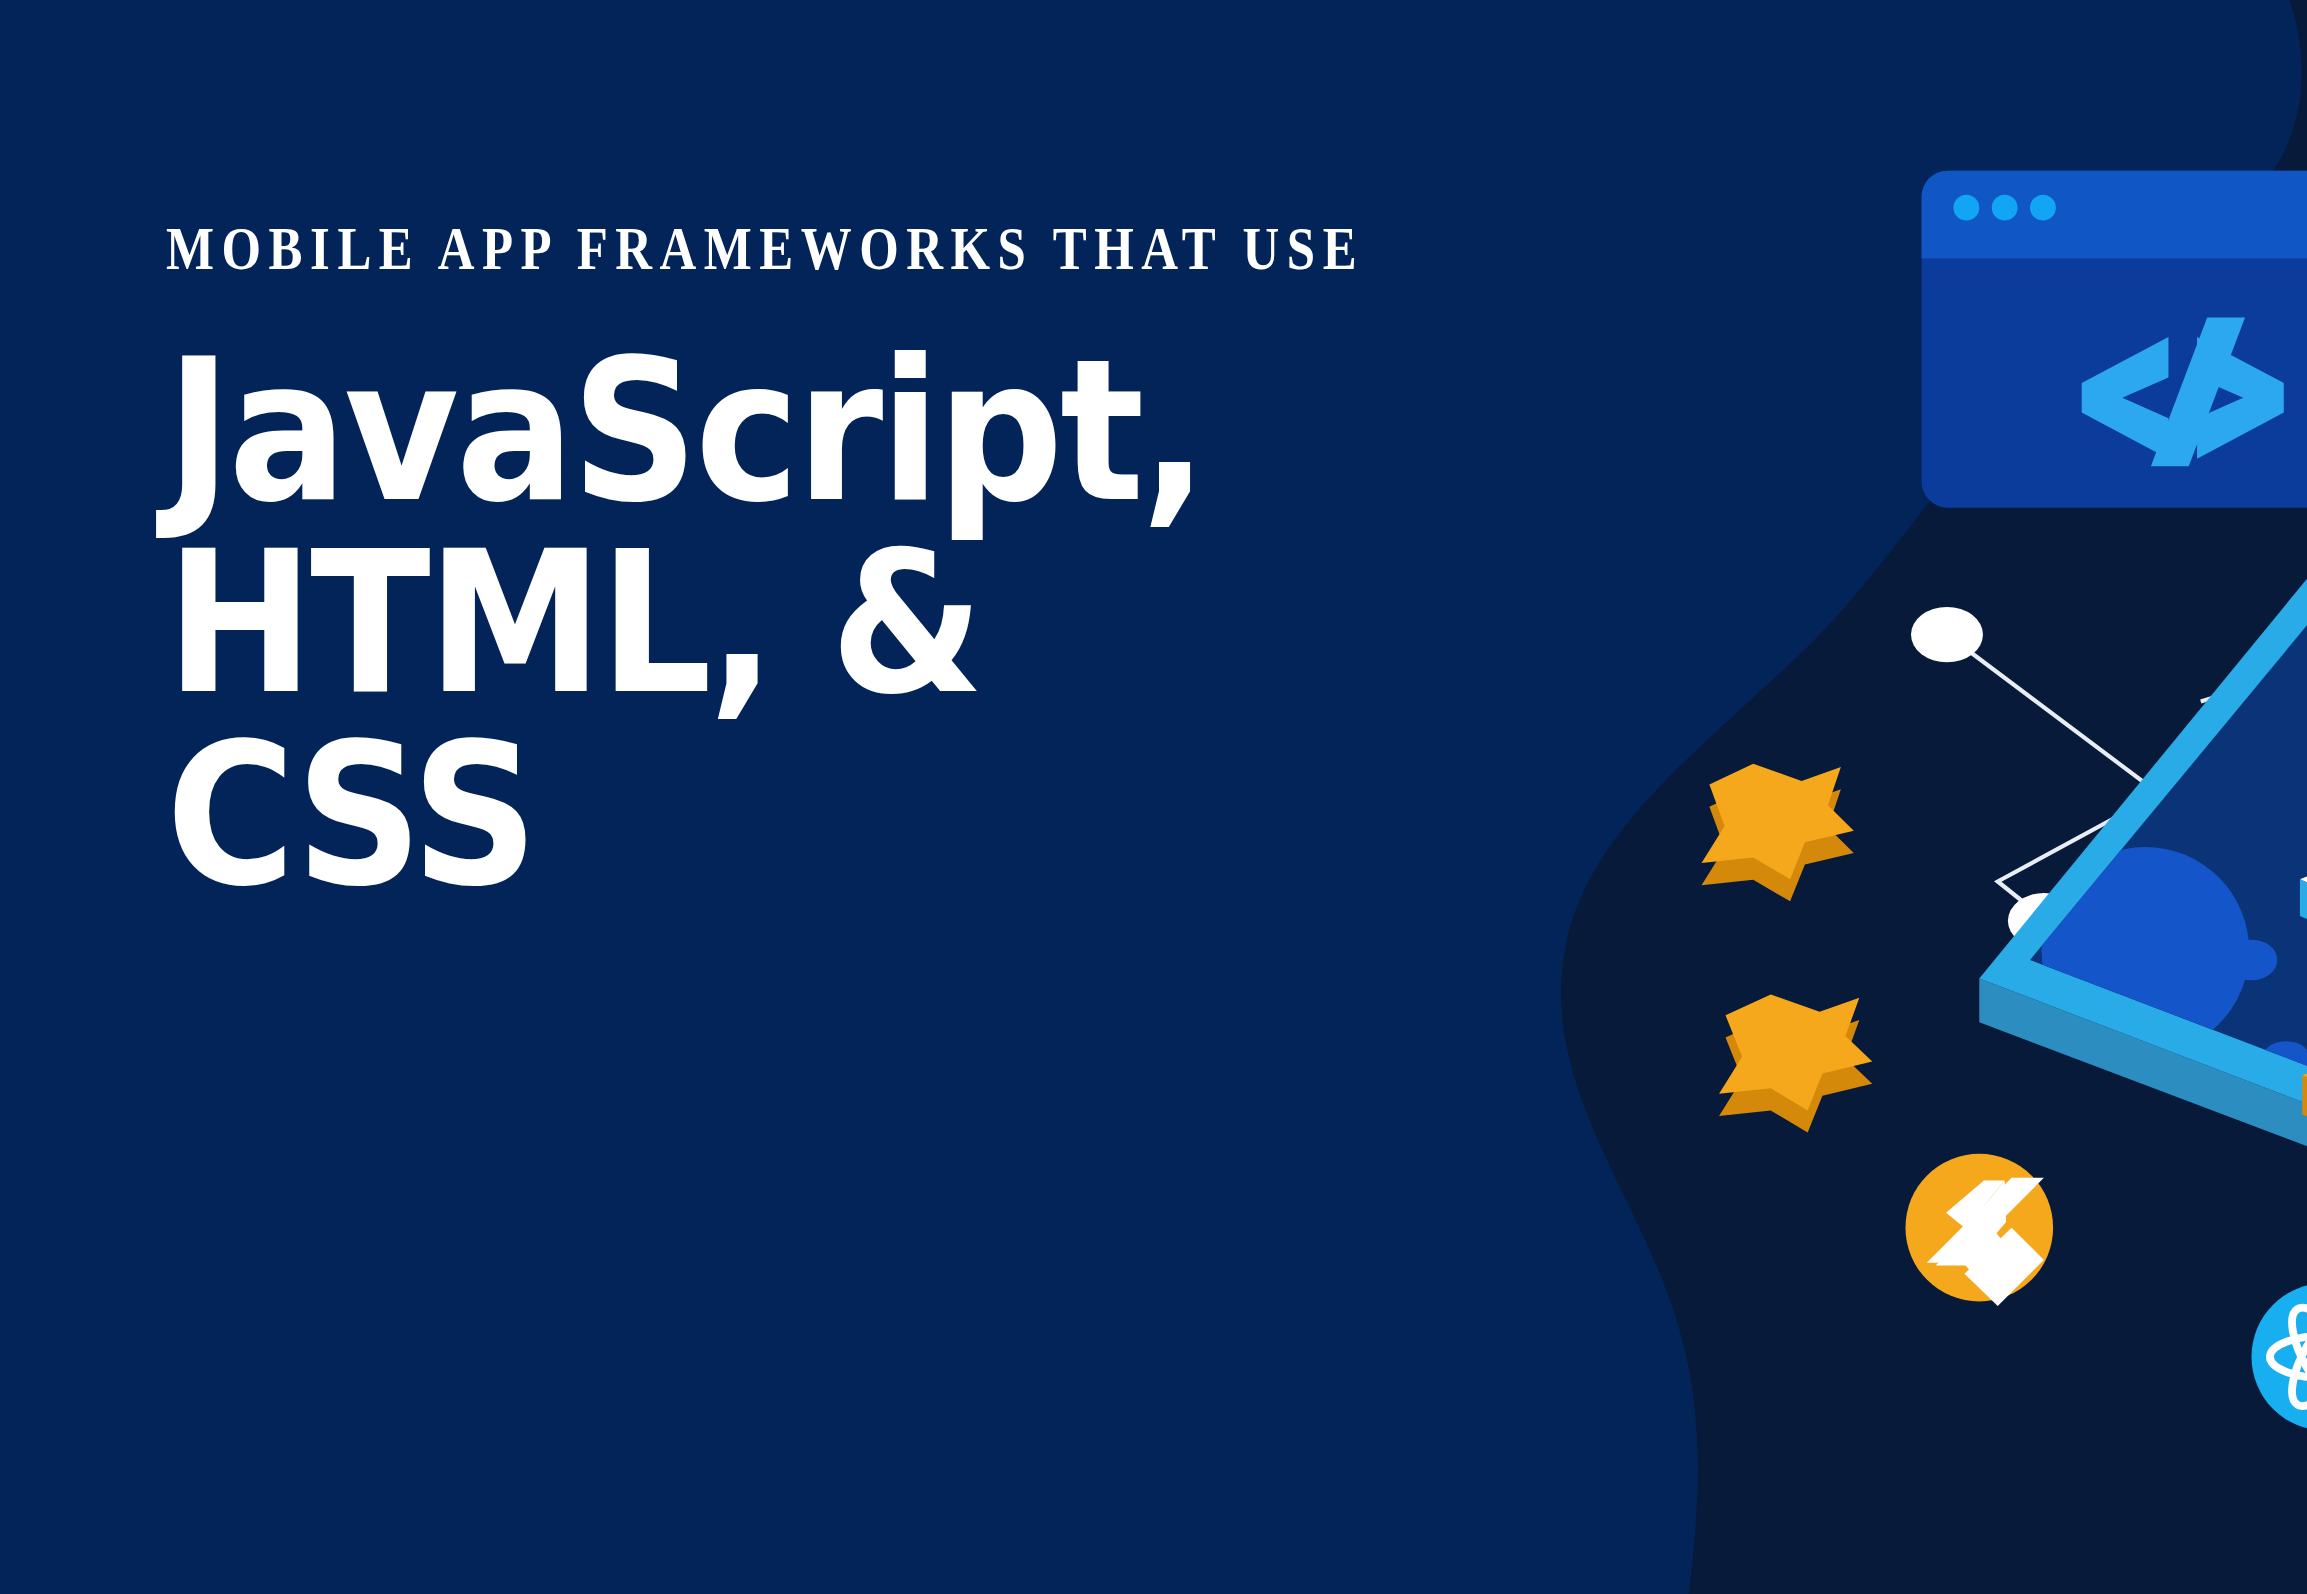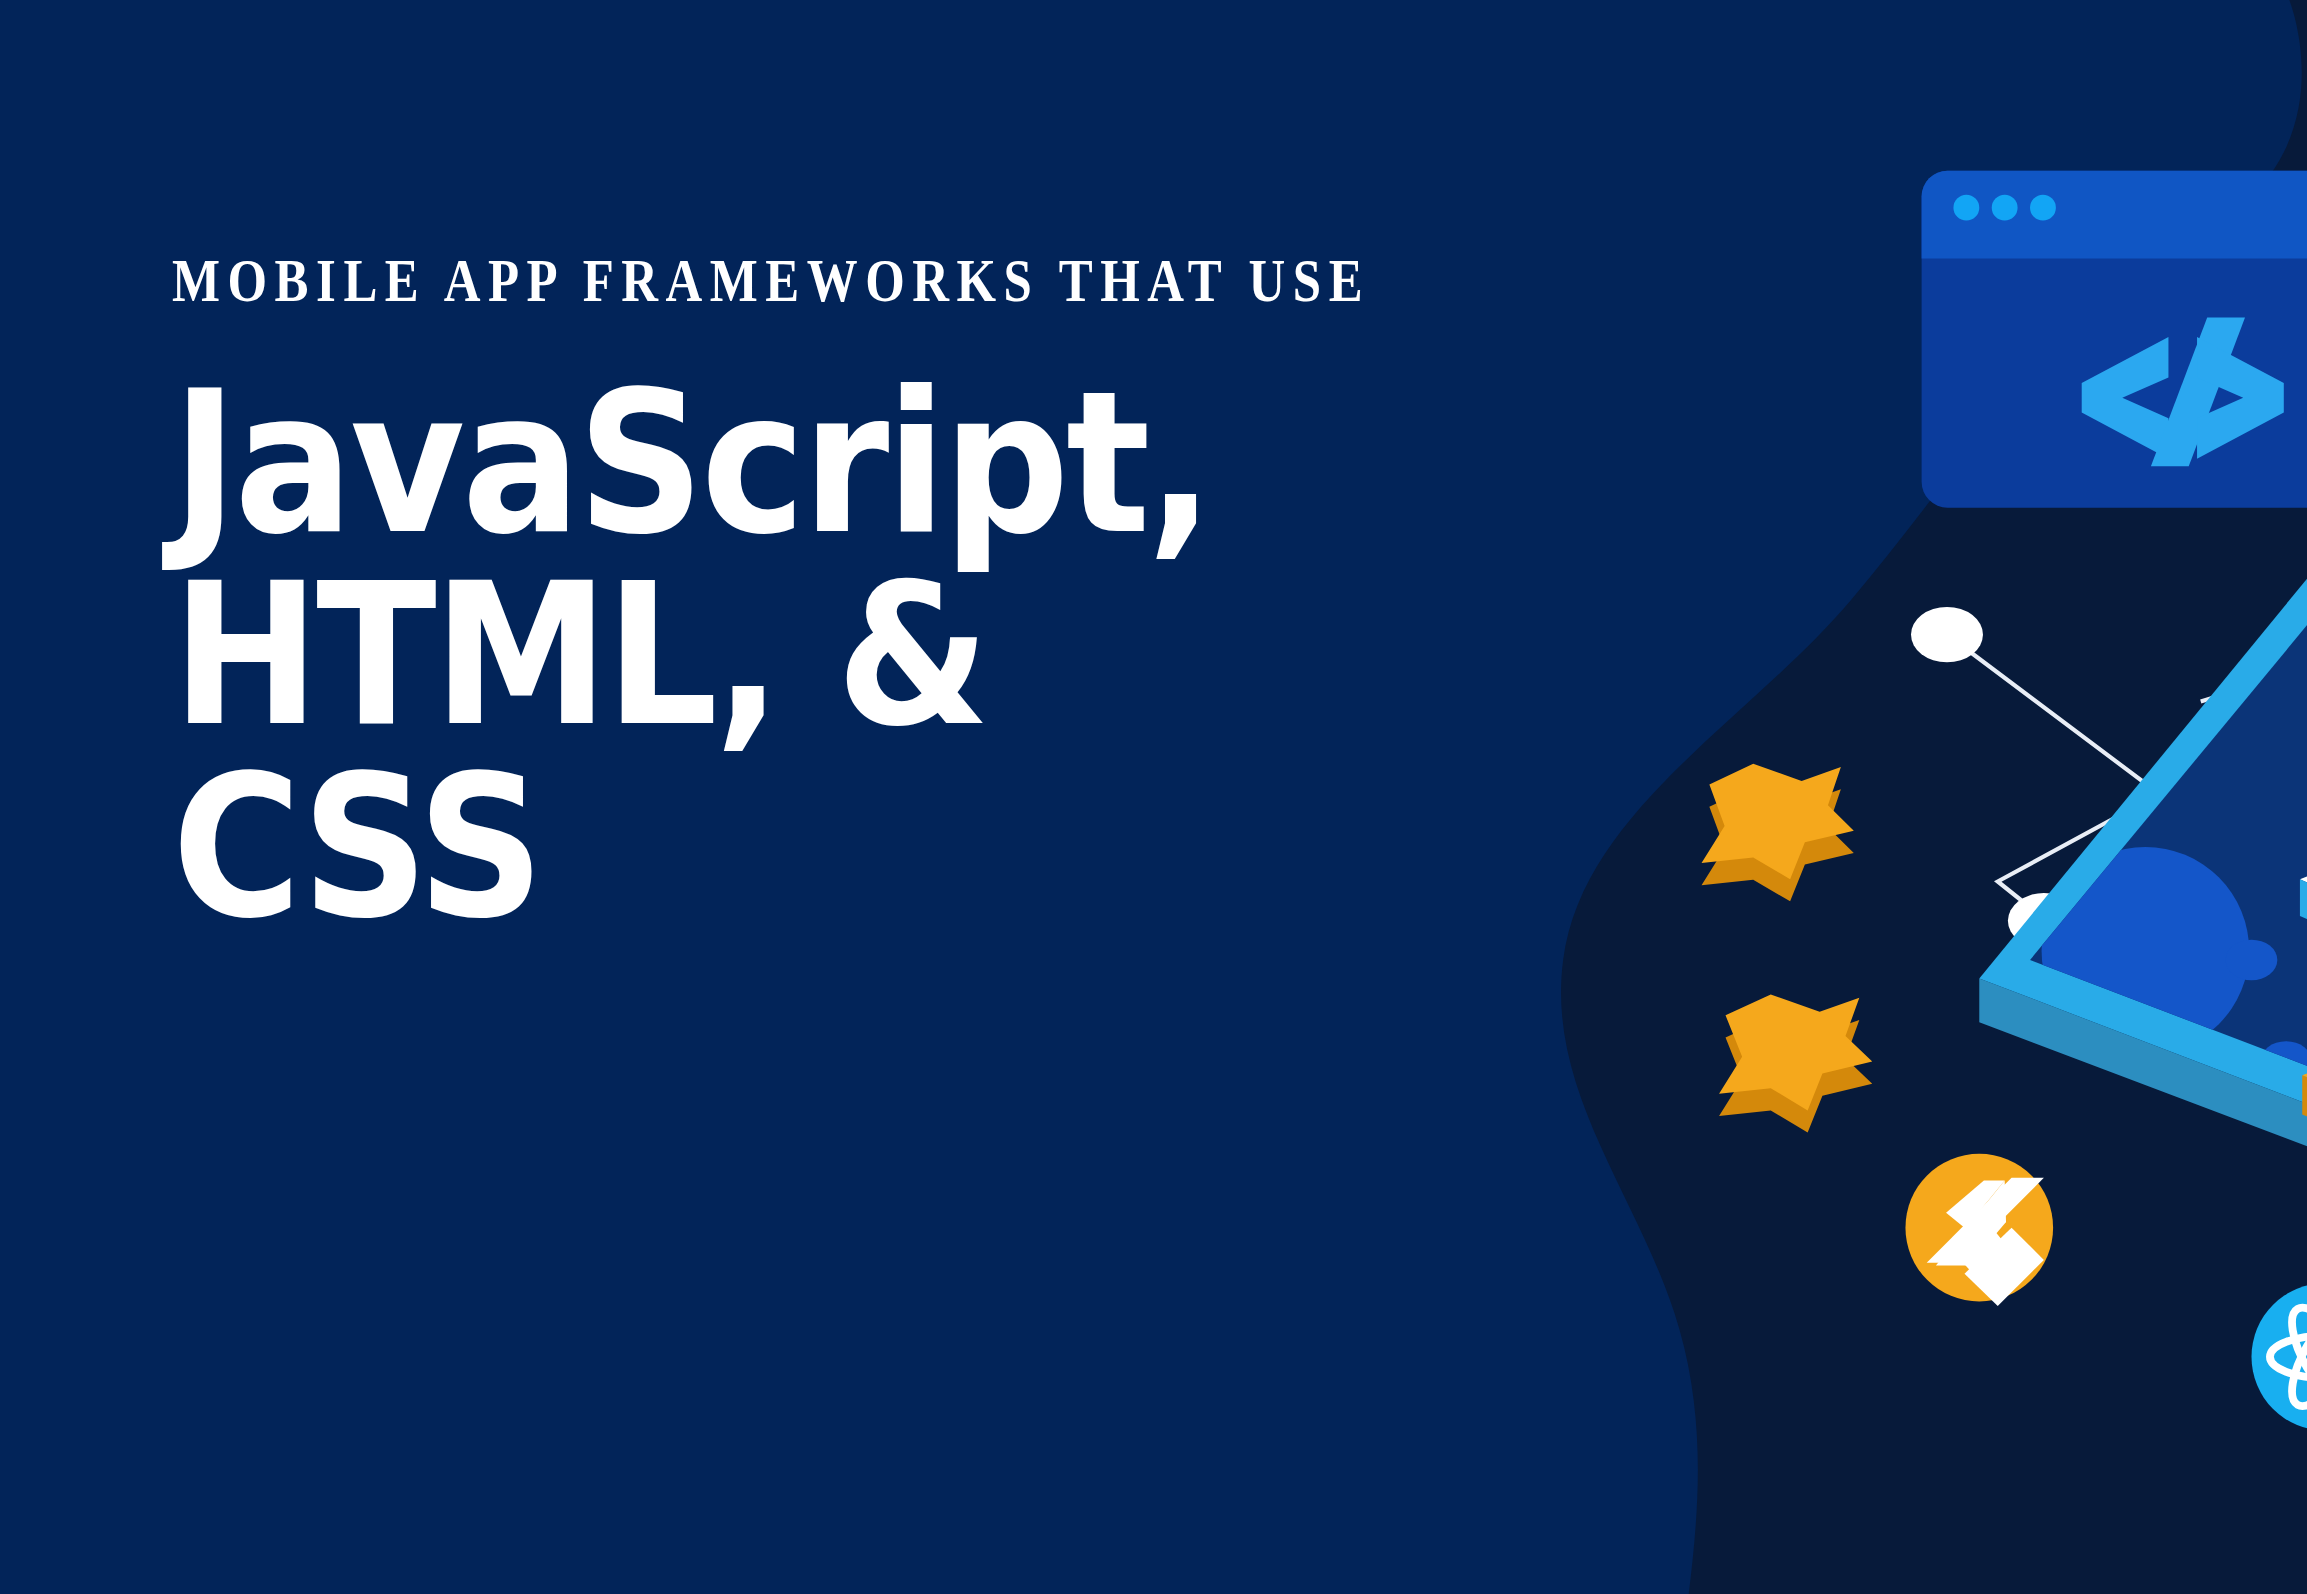--- a/index.html
+++ b/index.html
@@ -8,25 +8,24 @@
     background:#022459;
     font-family:"Liberation Sans", sans-serif;
     position:relative;
   }
   #stage{position:absolute;inset:0;width:3189px;height:1595px;}
   #bg-svg{position:absolute;inset:0;width:3189px;height:1595px;display:block;}
   #art-svg{position:absolute;left:0;top:0;width:3189px;height:1595px;display:block;}
 
   .text-col{
     position:absolute;
-    left:172px;
+    left:166px;
     top:217px;
     width:1615px;
     z-index:5;
-    margin-top:32px;
   }
   .kicker{
     color:#ffffff;
     font-family:"Liberation Serif", serif;
     font-size:62px;
     font-weight:700;
     letter-spacing:9.2px;
     line-height:1;
     white-space:nowrap;
     transform:scaleX(0.82);

